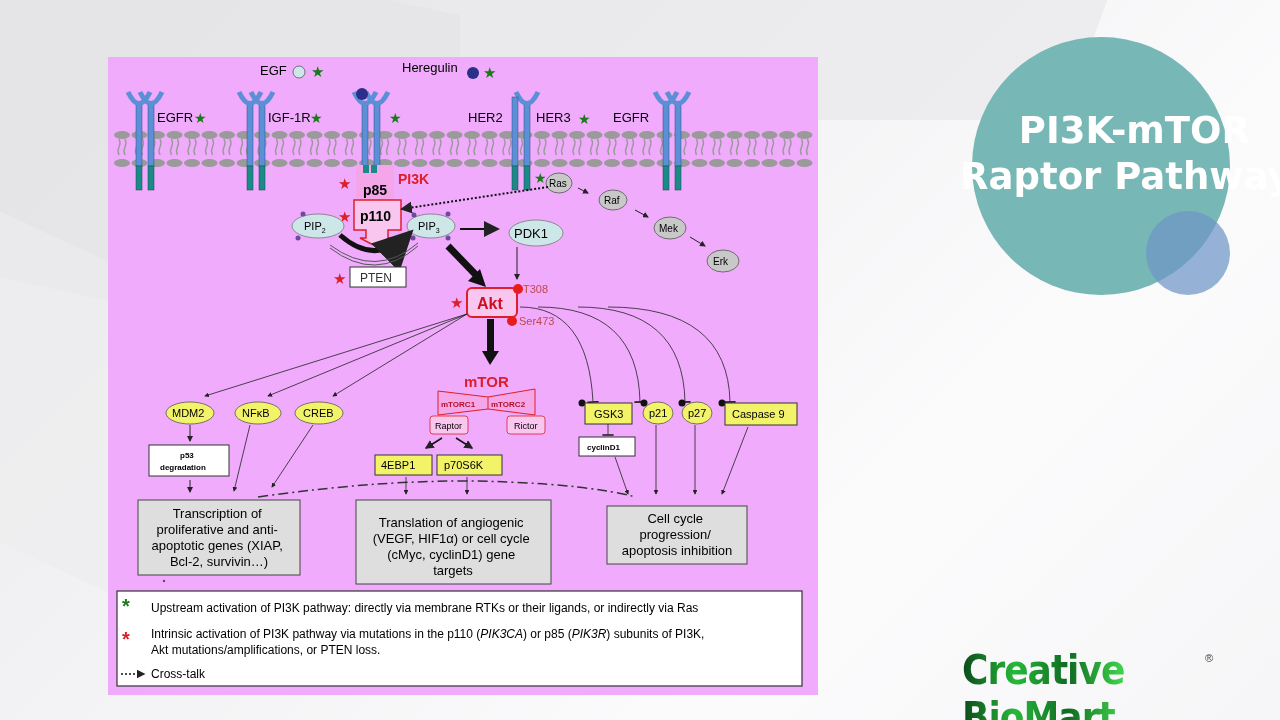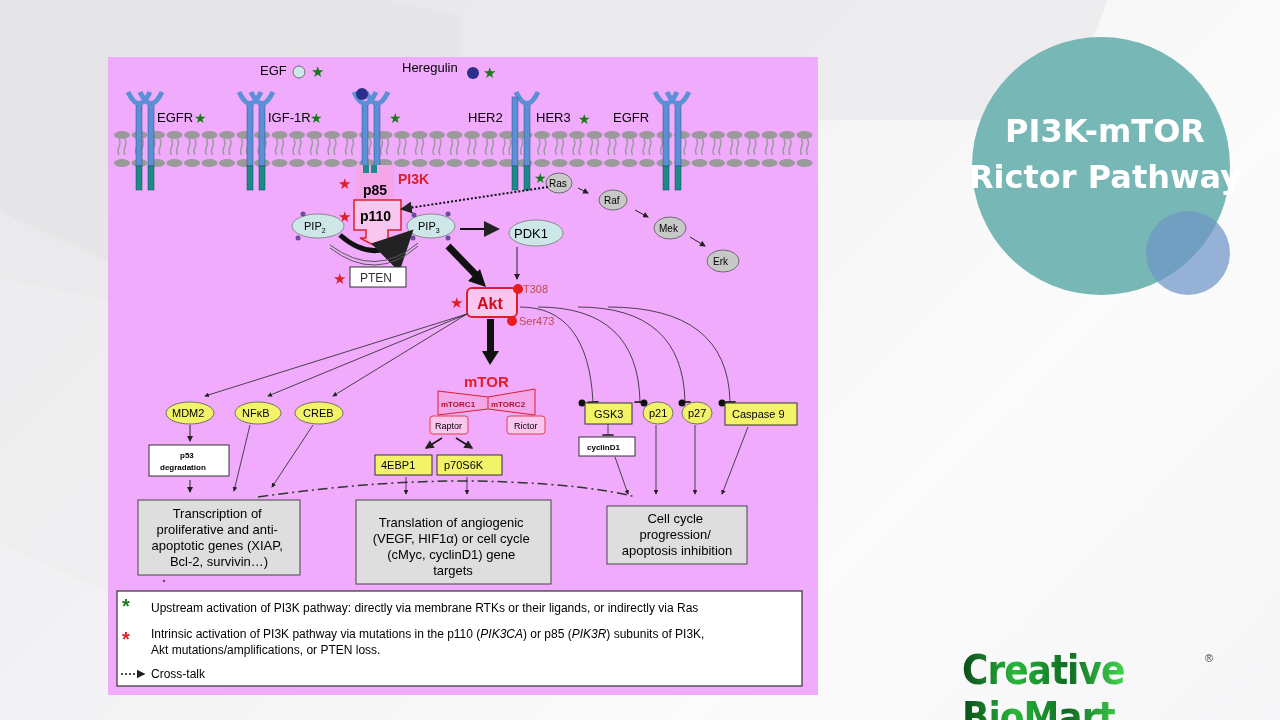--- a/index.html
+++ b/index.html
@@ -6,21 +6,21 @@
   body { width:1280px; height:720px; position:relative; overflow:hidden;
          font-family:"Liberation Sans", sans-serif;
          background: linear-gradient(135deg, #e9e9eb 0%, #f3f3f5 40%, #fbfbfc 70%, #f6f6f8 100%); }
   .bg-shape1 { position:absolute; left:-60px; top:-40px; width:520px; height:360px; background:#e3e3e6; transform:skewY(12deg); opacity:.7; }
   .bg-shape2 { position:absolute; left:300px; top:-80px; width:800px; height:200px; background:#e6e6e9; transform:skewX(-20deg); opacity:.6; }
   .bg-shape3 { position:absolute; left:-100px; top:250px; width:300px; height:300px; background:#ececef; transform:rotate(25deg); opacity:.6; }
   #figure { position:absolute; left:108px; top:57px; width:710px; height:638px; background:#f0abfc; }
   #figure svg { position:absolute; left:0; top:0; }
   #title-circle { position:absolute; left:972px; top:37px; width:258px; height:258px; border-radius:50%; background:#77b7b5; }
   #small-circle { position:absolute; left:1146px; top:211px; width:84px; height:84px; border-radius:50%; background:rgba(110,150,200,.72); }
-  #title { position:absolute; left:960px; top:108px; width:290px; text-align:center; color:#fff; font-family:"DejaVu Sans", sans-serif; font-weight:bold; font-size:32px; line-height:46px; white-space:nowrap; }
+  #title { position:absolute; left:960px; top:108px; width:290px; text-align:right; color:#fff; font-family:"DejaVu Sans", sans-serif; font-weight:bold; font-size:37px; line-height:46px; white-space:nowrap; }
   #logo { position:absolute; left:962px; top:646px; font-family:"DejaVu Sans", sans-serif; font-weight:bold; font-size:36px; letter-spacing:-1px;
           background: linear-gradient(90deg,#0b4a1a,#28b83a,#0f6b22,#3fd04a,#1a5a2a,#27a23a,#0c3a18);
           -webkit-background-clip:text; background-clip:text; color:transparent; transform:scaleY(1.15); transform-origin:left top; }
   #logo-reg { position:absolute; left:1205px; top:652px; font-size:11px; color:#444; }
   .t { font-family:"Liberation Sans", sans-serif; }
 </style>
 </head>
 <body>
 
 <div class="bg-shape1"></div>
@@ -375,16 +375,16 @@
   <text class="t" x="43" y="597" font-size="12">Akt mutations/amplifications, or PTEN loss.</text>
   <line x1="13" y1="617" x2="36" y2="617" stroke="#111" stroke-width="1.5" stroke-dasharray="2,2" marker-end="url(#ahs)"></line>
   <text class="t" x="43" y="621" font-size="12">Cross-talk</text>
 </svg>
 </div>
 
 <div id="title-circle"></div>
 <div id="small-circle"></div>
 <div id="title">
   <div>PI3K-mTOR</div>
-  <div>Rictor Pathway</div>
+  <div>Raptor Pathway</div>
 </div>
 <div id="logo">Creative BioMart</div>
 <div id="logo-reg">®</div>
 
 </body></html>

